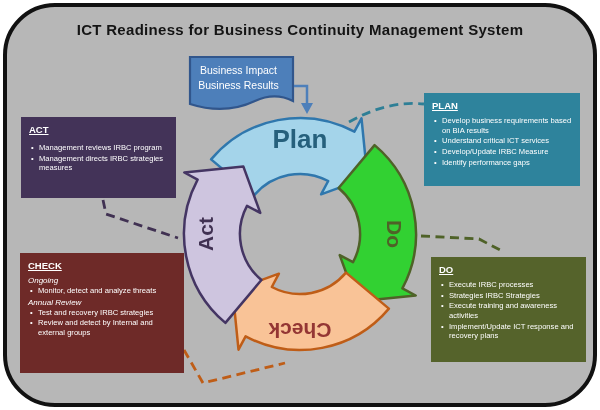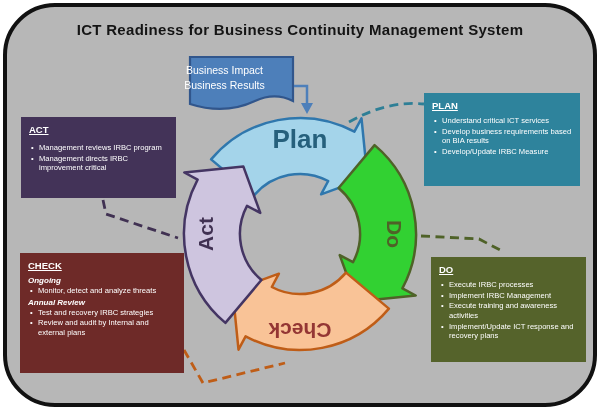--- a/index.html
+++ b/index.html
@@ -26,30 +26,30 @@
   .dash{fill:none;stroke-width:2.8;stroke-dasharray:9 5.5;}
   .dashPlan{stroke:var(--dash_plan);}
   .dashDo{stroke:var(--dash_do);}
   .dashAct{stroke:var(--dash_act);}
   .dashCheck{stroke:var(--dash_check);}
   .biaLine{fill:none;stroke:var(--bia_fill);stroke-width:2.5;}
   .biaHead{fill:var(--bia_fill);stroke:none;}
   .biaShape{fill:var(--bia_fill);stroke:var(--bia_stroke);stroke-width:2.2;}
 
   
-  .biaText{position:absolute;left:176px;top:63px;width:97px;text-align:center;
+  .biaText{position:absolute;left:190px;top:63px;width:97px;text-align:center;
            color:#fff;font-size:10.5px;line-height:1.4;}
 
   
   .panel{position:absolute;color:var(--panel_text);padding:7px 8px;box-sizing:border-box;}
   .panel .ph{font-size:9.5px;font-weight:bold;text-decoration:underline;margin-bottom:5px;}
   .panel ul{list-style:none;margin:0;padding:0;}
   .panel li{position:relative;padding-left:10px;font-size:7.6px;line-height:1.27;margin-bottom:1px;}
   .panel li::before{content:"\2022";position:absolute;left:2px;top:0;}
-  .panel .sub{font-size:8px;font-weight:bold;font-style:italic;margin:2px 0 1px 0;}
+  .panel .sub{font-size:8px;font-weight:normal;font-style:italic;margin:2px 0 1px 0;}
   .panelPlan{left:424px;top:93px;width:156px;height:93px;background:var(--plan_panel_bg);}
   .panelDo{left:431px;top:257px;width:155px;height:105px;background:var(--do_panel_bg);}
   .panelAct{left:21px;top:117px;width:155px;height:81px;background:var(--act_panel_bg);}
   .panelAct .ph{margin-bottom:8px;}
   .panelCheck{left:20px;top:253px;width:164px;height:120px;background:var(--check_panel_bg);}
 </style>
 </head>
 <body>
 
 <div class="stage">
@@ -83,49 +83,50 @@
   </svg>
 
   <div class="biaText">
     <div>Business Impact</div>
     <div>Business Results</div>
   </div>
 
   <div class="panel panelPlan">
     <div class="ph">PLAN</div>
     <ul>
+      <li>Develop business requirements based on BIA results</li>
       <li>Understand critical ICT services</li>
-      <li>Develop business requirements based on BIA results</li>
       <li>Develop/Update IRBC Measure</li>
+      <li>Identify performance gaps</li>
     </ul>
   </div>
 
   <div class="panel panelDo">
     <div class="ph">DO</div>
     <ul>
       <li>Execute IRBC processes</li>
-      <li>Implement IRBC Management</li>
+      <li>Strategies IRBC Strategies</li>
       <li>Execute training and awareness activities</li>
       <li>Implement/Update ICT response and recovery plans</li>
     </ul>
   </div>
 
   <div class="panel panelAct">
     <div class="ph">ACT</div>
     <ul>
       <li>Management reviews IRBC program</li>
-      <li>Management directs IRBC improvement critical</li>
+      <li>Management directs IRBC strategies measures</li>
     </ul>
   </div>
 
   <div class="panel panelCheck">
     <div class="ph">CHECK</div>
     <div class="sub">Ongoing</div>
     <ul>
       <li>Monitor, detect and analyze threats</li>
     </ul>
     <div class="sub">Annual Review</div>
     <ul>
       <li>Test and recovery IRBC strategies</li>
-      <li>Review and audit by Internal and external plans</li>
+      <li>Review and detect by Internal and external groups</li>
     </ul>
   </div>
 </div>
 
 </body></html>

